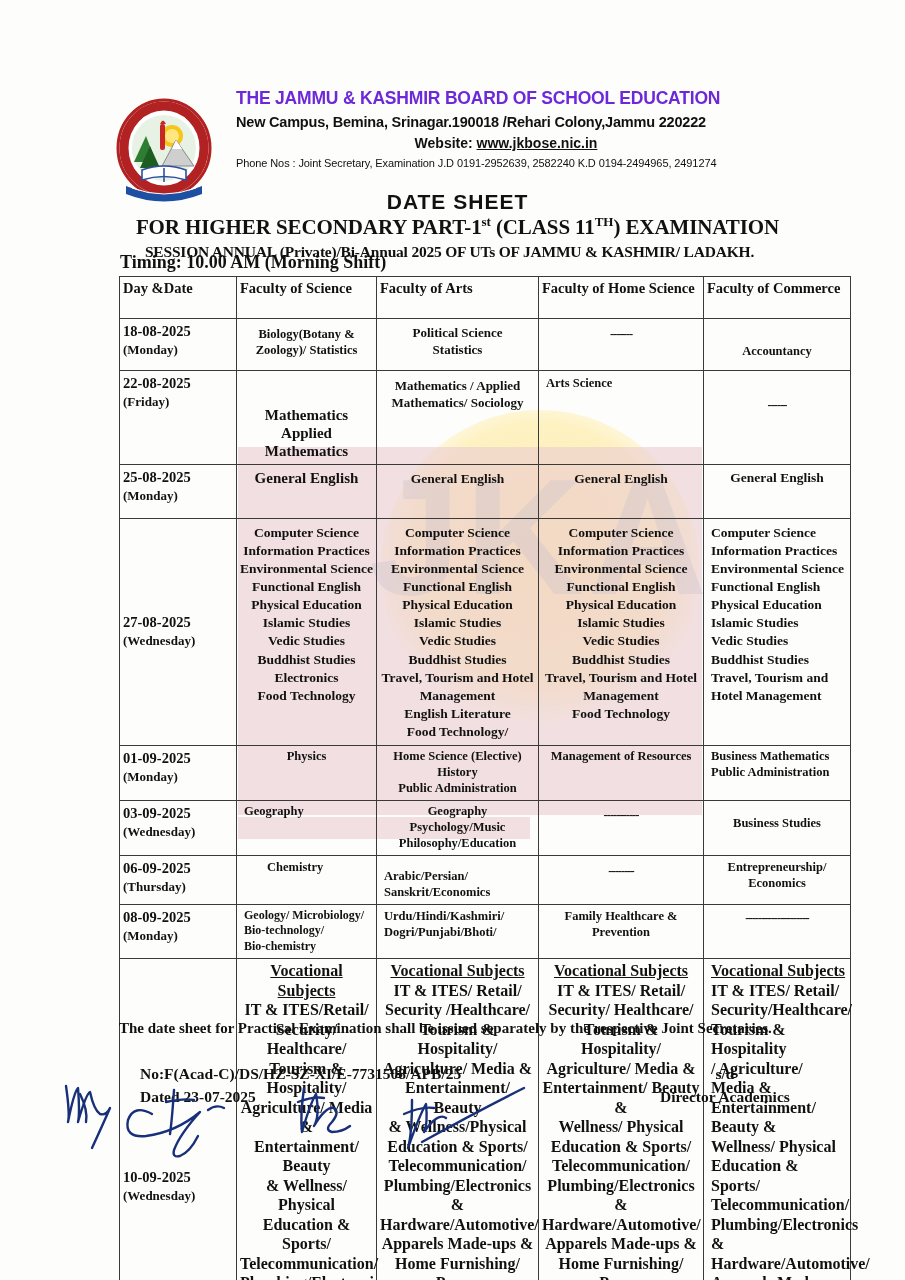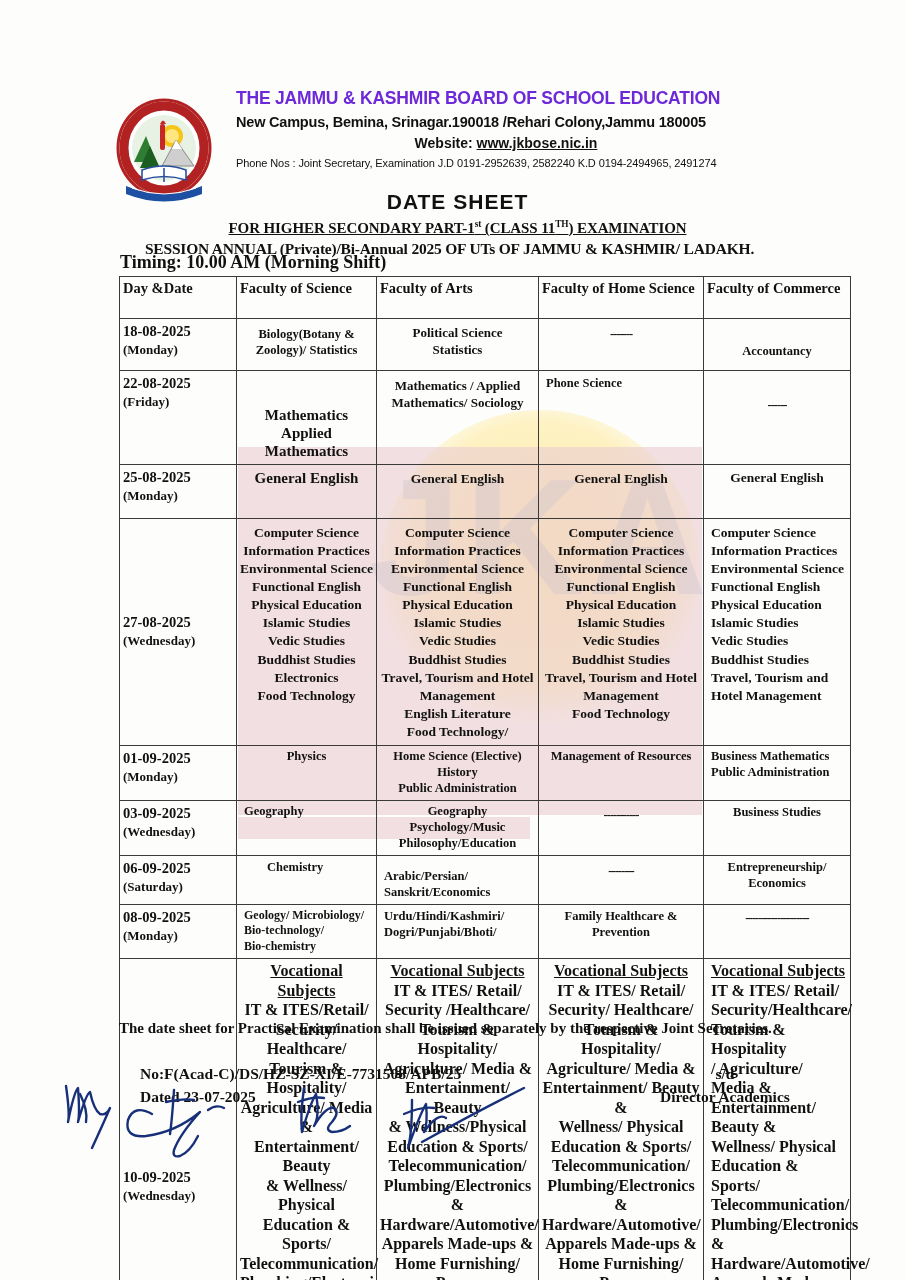--- a/index.html
+++ b/index.html
@@ -94,25 +94,23 @@
   }
   .t-datesheet{
     font-family:"Liberation Sans", sans-serif;
     font-weight:bold;
     font-size:21px;
     letter-spacing:1px;
     margin-left:10px;
   }
   .t-line2{
     font-weight:bold;
-    font-size:15px;
-    margin-top:5px;
+    font-size:21px;
     margin-left:10px;
     letter-spacing:-.1px;
-    text-decoration:underline;
   }
   .t-line3{
     font-weight:bold;
     font-size:15.5px;
     margin-top:3px;
     margin-left:-6px;
     letter-spacing:-.2px;
   }
   sup{ font-size:.62em; }
   .t-timing{
@@ -237,21 +235,21 @@
         <path d="M50 28 q3 -7 6 0 z" fill="#c62828"></path>
         <path d="M32 74 q22 -8 44 0 l0 10 q-22 -7 -44 0 z" fill="#ffffff" stroke="#2b4fa0" stroke-width="1.6"></path>
         <line x1="54" y1="72" x2="54" y2="86" stroke="#2b4fa0" stroke-width="1.6"></line>
         <path d="M16 90 q38 16 76 0 l0 8 q-38 15 -76 0 z" fill="#1d4fa3"></path>
         <path d="M22 92 q32 12 64 0" fill="none" stroke="#ffffff" stroke-width="1"></path>
       </svg>
     </div>
 
     <div class="head-text">
       <div class="org-name">THE JAMMU &amp; KASHMIR BOARD OF SCHOOL EDUCATION</div>
-      <div class="org-addr">New Campus, Bemina, Srinagar.190018 /Rehari Colony,Jammu 180005</div>
+      <div class="org-addr">New Campus, Bemina, Srinagar.190018 /Rehari Colony,Jammu 220222</div>
       <div class="org-web">
         <span>Website:</span>
         <span class="url">www.jkbose.nic.in</span>
       </div>
       <div class="org-phone">Phone  Nos :  Joint Secretary, Examination J.D  0191-2952639, 2582240  K.D 0194-2494965, 2491274</div>
     </div>
   </div>
 
   <div class="titles">
     <div class="t-datesheet">DATE SHEET</div>
@@ -300,21 +298,21 @@
         <tr style="height:52px;">
           <td class="daycell">
             <span>22-08-2025</span><br>
             <span class="dy">(Friday)</span>
           </td>
           <td class="cell big" style="white-space:pre-line;padding-top:17px;line-height:1.2;">
             <span style="white-space:pre-line;">Mathematics
 Applied Mathematics</span>
           </td>
           <td class="cell" style="padding-top:7px;font-size:13px;">Mathematics / Applied Mathematics/ Sociology</td>
-          <td class="cell lft" style="padding-top:4px;font-size:12.5px;">Phone Science</td>
+          <td class="cell lft" style="padding-top:4px;font-size:12.5px;">Arts Science</td>
           <td class="cell dash" style="padding-top:26px;">------</td>
         </tr>
 
         <tr style="height:54px;">
           <td class="daycell">
             <span>25-08-2025</span><br>
             <span class="dy">(Monday)</span>
           </td>
           <td class="cell big" style="padding-top:4px;">General English</td>
           <td class="cell mid" style="padding-top:5px;">General English</td>
@@ -386,27 +384,27 @@
         <tr style="height:46px;">
           <td class="daycell">
             <span>03-09-2025</span><br>
             <span class="dy">(Wednesday)</span>
           </td>
           <td class="cell lft" style="padding-top:2px;">Geography</td>
           <td class="cell" style="white-space:pre-line;padding-top:2px;">Geography
 Psychology/Music
 Philosophy/Education</td>
           <td class="cell dash" style="padding-top:6px;">-----------</td>
-          <td class="cell" style="padding-top:3px;">Business Studies</td>
+          <td class="cell" style="padding-top:14px;">Business Studies</td>
         </tr>
 
         <tr style="height:42px;">
           <td class="daycell">
             <span>06-09-2025</span><br>
-            <span class="dy">(Saturday)</span>
+            <span class="dy">(Thursday)</span>
           </td>
           <td class="cell lft" style="padding-top:3px;padding-left:30px;">Chemistry</td>
           <td class="cell lft" style="white-space:pre-line;padding-top:12px;">Arabic/Persian/
 Sanskrit/Economics</td>
           <td class="cell dash" style="padding-top:7px;">--------</td>
           <td class="cell" style="white-space:pre-line;padding-top:3px;">Entrepreneurship/
 Economics</td>
         </tr>
 
         <tr style="height:50px;">

